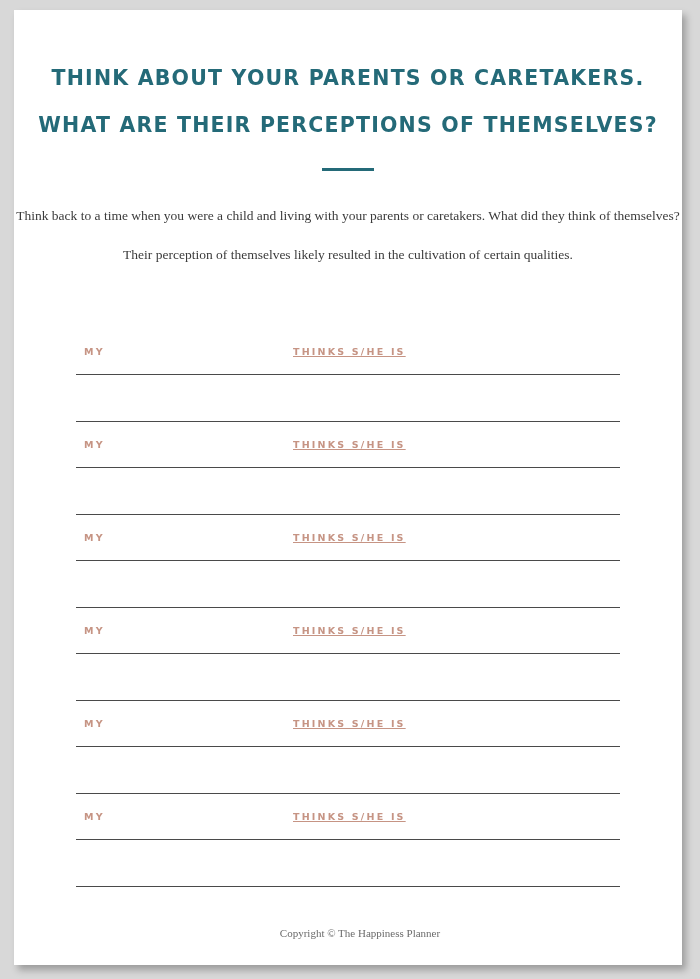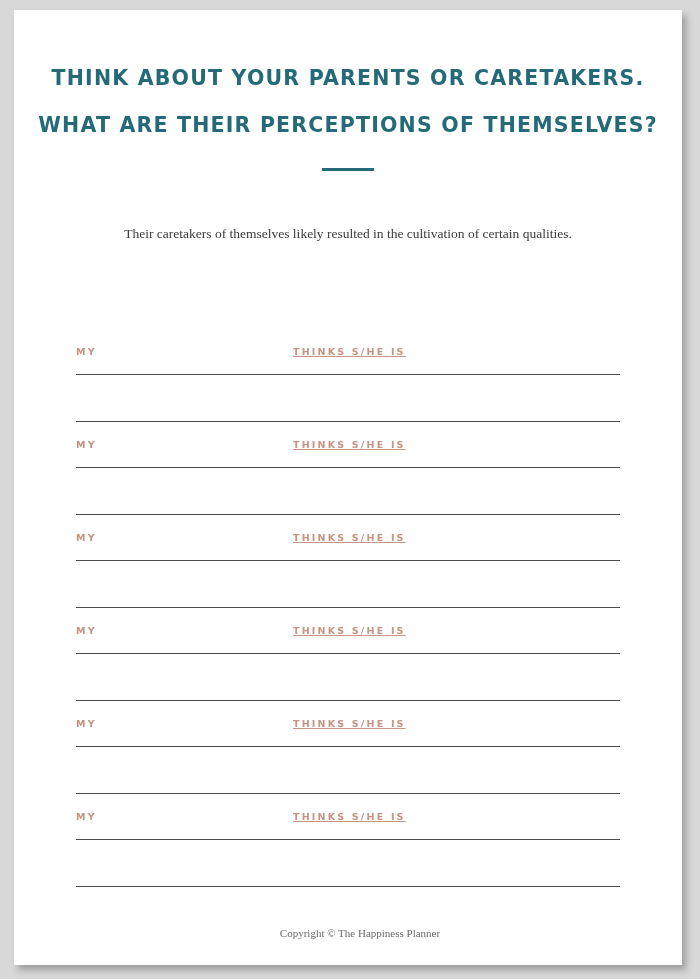--- a/index.html
+++ b/index.html
@@ -91,21 +91,21 @@
   .lbl {
     position: absolute;
     color: #c69484;
     font-family: "DejaVu Sans", sans-serif;
     font-size: 9.5px;
     font-weight: bold;
     letter-spacing: 2.2px;
     text-transform: uppercase;
     white-space: nowrap;
   }
-  .lbl-my { left: 0; }
+  .lbl-my { left: 8px; }
   .lbl-thinks { left: 217px; text-decoration: underline; }
   .rule {
     position: absolute;
     left: 0; right: 0;
     height: 0;
     border-top: 1px solid #4a4a4a;
   }
   .rule-a { top: 46px; }
   .rule-b { top: 93px; }
   .daylabel {
@@ -135,21 +135,22 @@
 
 <div class="page">
   <div class="inner">
 
     <div class="heading heading-line1">Think about your parents or caretakers.</div>
     <div class="heading heading-line2">What are their perceptions of themselves?</div>
 
     <div class="divider"></div>
 
     <div class="intro">
-      <p class="second">Their caretakers of themselves likely resulted in the cultivation of certain qualities.</p>
+      <p class="first">Think back to a time when you were a child and living with your parents or caretakers. What did they think of themselves?</p>
+      <p class="second">Their perception of themselves likely resulted in the cultivation of certain qualities.</p>
     </div>
 
     <div class="rows">
 
       <div class="row">
         <div class="row-labels">
           <span class="lbl lbl-my">MY</span>
           <span class="lbl lbl-thinks">THINKS S/HE IS</span>
         </div>
         <div class="rule rule-a"></div>

